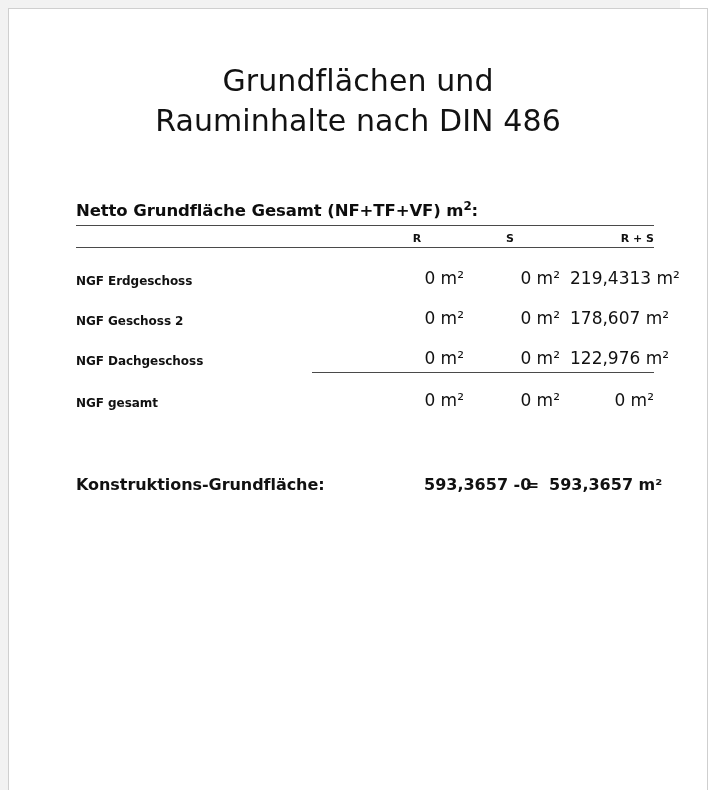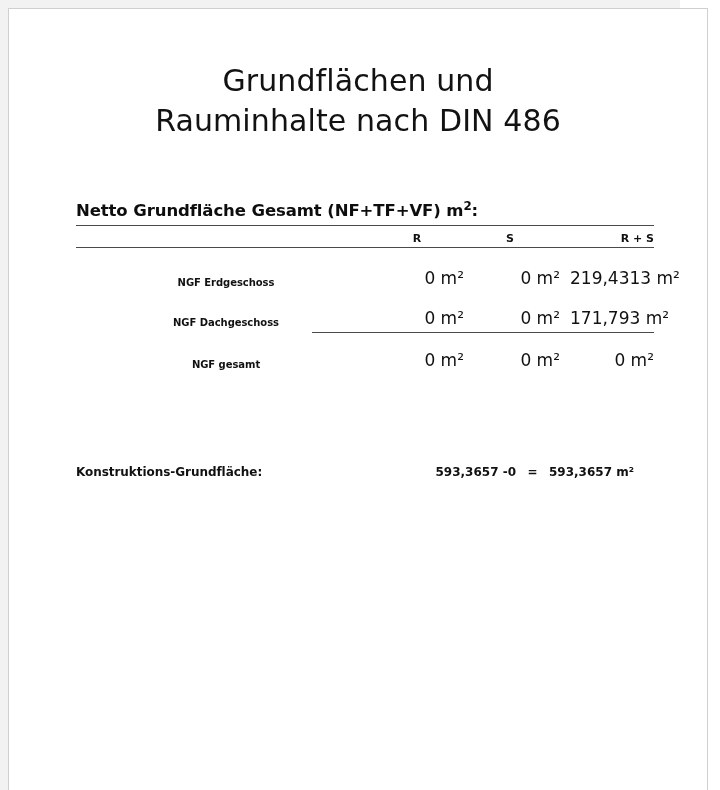--- a/index.html
+++ b/index.html
@@ -115,23 +115,23 @@
   tr.rule-row td .inline-rule {
     height: 0;
     border-top: 1px solid #4a4a4a;
   }
 
   tr.data-row td {
     height: 32px;
     padding-top: 8px;
   }
   tr.data-row td.d-label {
-    text-align: center;
-    font-weight: bold;
-    font-size: 10px;
+    text-align: left;
+    font-weight: bold;
+    font-size: 12px;
     letter-spacing: -0.05px;
     white-space: nowrap;
   }
   tr.data-row td.d-num {
     text-align: right;
     font-weight: normal;
     font-size: 17px;
     white-space: nowrap;
   }
   tr.data-row td.d-r  { padding-right: 10px; }
@@ -151,23 +151,23 @@
     right: 0;
     top: 4px;
     height: 0;
     border-top: 1px solid #4a4a4a;
   }
 
   
   .summary {
     position: absolute;
     left: 67px;
-    top: 437px;
+    top: 452px;
     width: 581px;
-    font-size: 12px;
+    font-size: 16px;
     color: #111111;
   }
   table.sum {
     border-collapse: collapse;
     width: 581px;
     table-layout: fixed;
   }
   table.sum col.s-label { width: 348px; }
   table.sum col.s-calc  { width: 92px; }
   table.sum col.s-eq    { width: 33px; }
@@ -224,24 +224,30 @@
           </tr>
         </thead>
         <tbody>
           <tr class="data-row">
             <td class="d-label">NGF Erdgeschoss</td>
             <td class="d-num d-r">0 m²</td>
             <td class="d-num d-s">0 m²</td>
             <td class="d-num d-rs">219,4313 m²</td>
           </tr>
           <tr class="data-row">
+            <td class="d-label">NGF Geschoss 2</td>
+            <td class="d-num d-r">0 m²</td>
+            <td class="d-num d-s">0 m²</td>
+            <td class="d-num d-rs">178,607 m²</td>
+          </tr>
+          <tr class="data-row">
             <td class="d-label">NGF Dachgeschoss</td>
             <td class="d-num d-r">0 m²</td>
             <td class="d-num d-s">0 m²</td>
-            <td class="d-num d-rs">171,793 m²</td>
+            <td class="d-num d-rs">122,976 m²</td>
           </tr>
           <tr class="rule-row">
             <td colspan="4">
               <div class="subtotal-rule-wrap">
                 <div class="subtotal-rule"></div>
               </div>
             </td>
           </tr>
           <tr class="data-row total-row">
             <td class="d-label">NGF gesamt</td>

